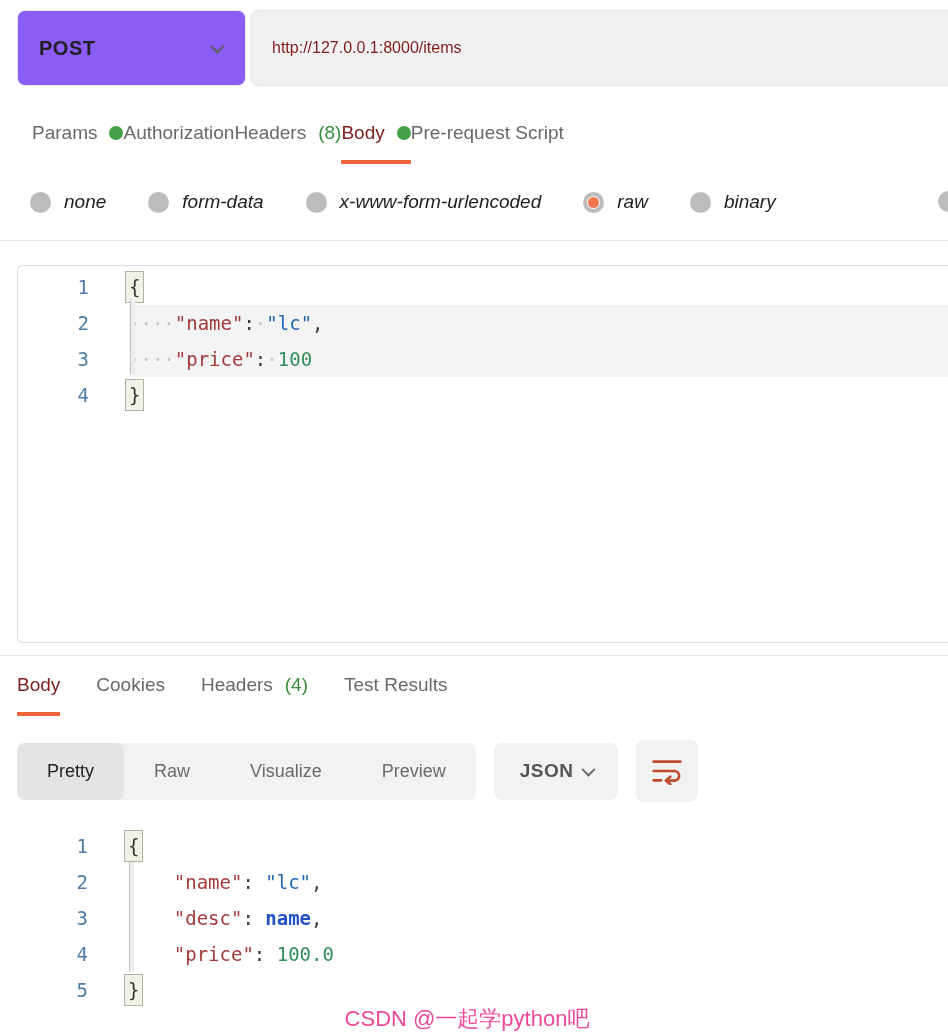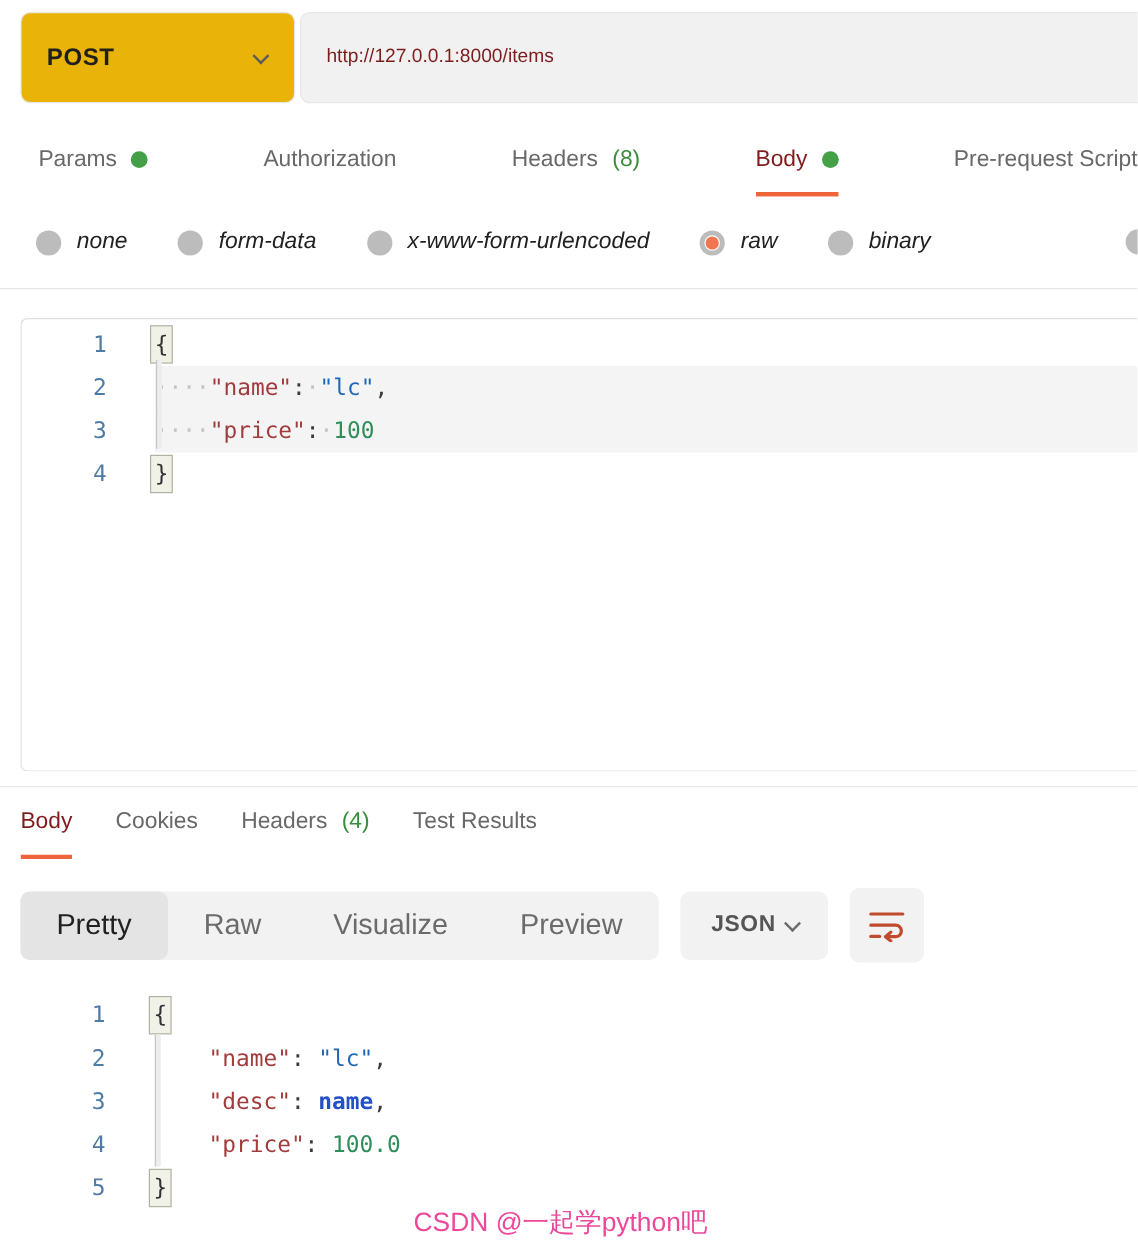--- a/index.html
+++ b/index.html
@@ -1,31 +1,31 @@
 <!DOCTYPE html>
 <html><head>
 <meta charset="utf-8">
 <style>
   * { margin:0; padding:0; box-sizing:border-box; }
   html,body { width:948px; height:1034px; background:#ffffff; overflow:hidden;
     font-family:"Liberation Sans", sans-serif; color:#212121; }
 
   
   .urlbar { display:flex; margin:10px 0 0 17px; height:76px; gap:4px; }
-  .method-box { width:229px; background:#eab308; border:1px solid #e7e7e7; border-radius:8px;
+  .method-box { width:229px; background:#8b5cf6; border:1px solid #e7e7e7; border-radius:8px;
     display:flex; align-items:center; justify-content:space-between; padding:0 24px 0 21px; }
   .method-label { font-size:20px; font-weight:bold; letter-spacing:0.5px; color:#1f1f1f; }
   .chev { width:10px; height:10px; border-right:2px solid #5c5c5c; border-bottom:2px solid #5c5c5c;
     transform:rotate(45deg) translateY(-2px); }
   .url-box { flex:1; margin-right:-14px; background:#f1f1f1; border:1px solid #e7e7e7;
     border-radius:8px 0 0 8px; display:flex; align-items:center; padding-left:21px; }
   .url-text { font-size:16px; color:#7f1d1d; }
 
   
-  .req-tabs { display:flex; gap:52px; margin:36px 0 0 32px;justify-content:space-between; }
+  .req-tabs { display:flex; margin:36px 0 0 32px; }
   .tab { display:flex; align-items:center; gap:12px; font-size:19px; color:#696969;
     padding-bottom:16px; border-bottom:4px solid transparent; border-radius:0 0 1px 1px; cursor:default; }
   .tab.active { color:#7f1d1d; border-bottom-color:#f0643c; }
   .tab .dot { width:14px; height:14px; border-radius:50%; background:#43a047; }
   .tab .count { color:#388e3c; }
 
   
   .modes { position:relative; display:flex; align-items:center; gap:42px; margin:24px 0 0 30px; height:28px; }
   .mode { display:flex; align-items:center; gap:13px; font-size:19px; color:#212121;font-style:italic; }
   .radio { width:21px; height:21px; border-radius:50%; background:#bcbcbc; position:relative; }
@@ -56,21 +56,21 @@
   .req-editor-box { margin:24px 0 0 17px; min-height:378px; border:1px solid #dedede; border-right:none;
     border-radius:6px 0 0 6px; padding-top:3px; --gut:71px; --hlstart:111px; }
   .resp-editor { margin-top:26px; --gut:88px; }
 
   
   .resp-tabs { display:flex; gap:36px; margin:18px 0 0 17px; }
 
   
   .toolbar { display:flex; gap:18px; margin:24px 17px 0 17px; align-items:center; }
   .segmented { display:inline-flex; background:#f2f2f2; border-radius:8px; height:57px; align-items:stretch; }
-  .segment { display:flex; align-items:center; padding:0 30px; font-size:24px; color:#6b6b6b; border-radius:8px; }
+  .segment { display:flex; align-items:center; padding:0 30px; font-size:18px; color:#6b6b6b; border-radius:8px; }
   .segment.active { background:#e4e4e4; color:#212121; }
   .format-dd { display:inline-flex; align-items:center; gap:8px; height:57px; padding:0 26px;
     background:#f2f2f2; border-radius:8px; }
   .format-label { font-size:19px; font-weight:bold; color:#555; letter-spacing:0.5px; }
   .format-dd .chev { border-color:#6b6b6b; }
   .icon-btn { width:62px; height:62px; background:#f2f2f2; border-radius:8px;
     display:flex; align-items:center; justify-content:center; }
 
   
   .watermark { text-align:center; margin:0 14px 0 0; font-size:22px; color:#ec4899; line-height:22px; }

